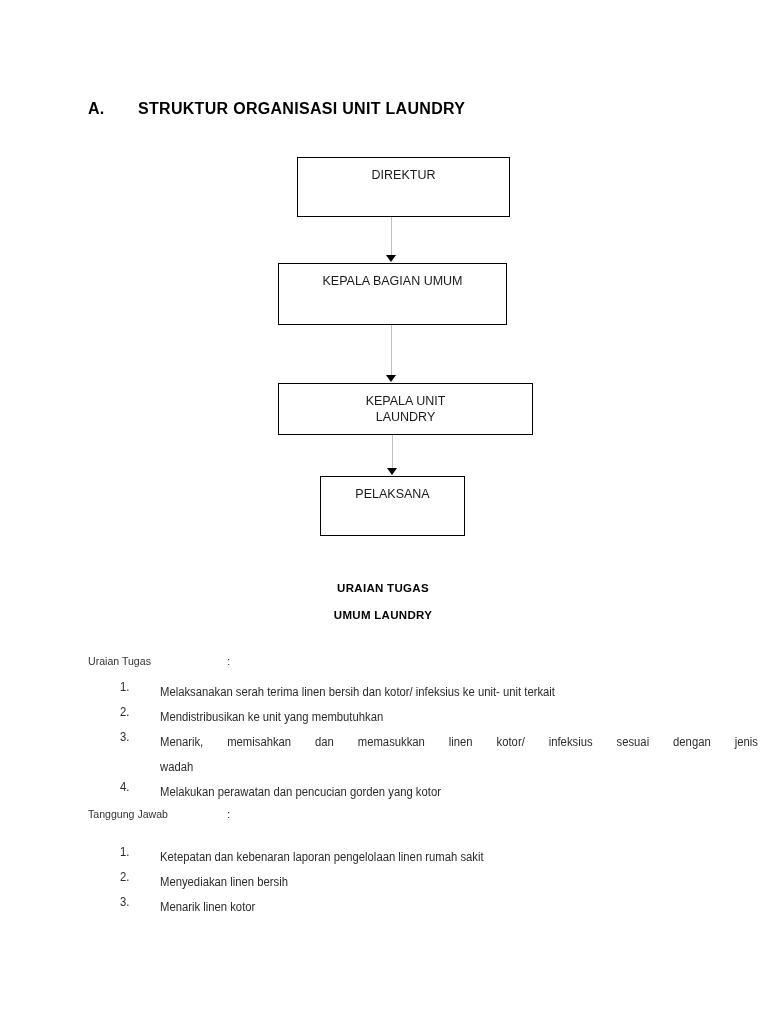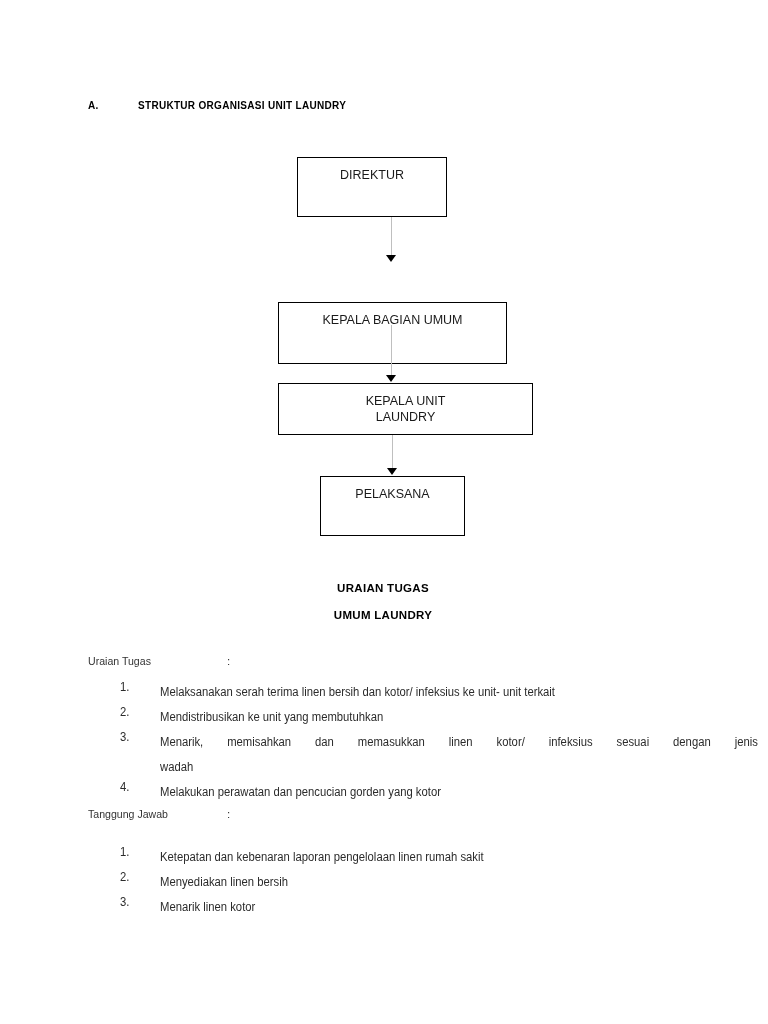--- a/index.html
+++ b/index.html
@@ -21,21 +21,21 @@
     inset: 0;
     background: #ffffff;
   }
 
   
   .section-heading {
     position: absolute;
     left: 88px;
     top: 100px;
     width: 600px;
-    font-size: 10px;
+    font-size: 16px;
     font-weight: bold;
     letter-spacing: 0.3px;
     white-space: nowrap;
   }
   .section-heading .marker {
     display: inline-block;
     width: 50px;
   }
 
   
@@ -55,22 +55,22 @@
     font-size: 12.5px;
     line-height: 16px;
     color: #1a1a1a;
     padding-top: 9px;
   }
   .node .label {
     display: block;
     white-space: pre-line;
   }
 
-  #node-direktur   { left: 297px; top: 157px; width: 150px; height: 60px; }
-  #node-kabag      { left: 278px; top: 263px; width: 229px; height: 62px; margin-top: 39px; }
+  #node-direktur   { left: 297px; top: 157px; width: 213px; height: 60px; }
+  #node-kabag      { left: 278px; top: 263px; width: 229px; height: 62px; }
   #node-kepalaunit { left: 278px; top: 383px; width: 255px; height: 52px; }
   #node-pelaksana  { left: 320px; top: 476px; width: 145px; height: 60px; }
 
   .connector {
     position: absolute;
     width: 1px;
     background: #bfbfbf;
   }
   .arrowhead {
     position: absolute;

